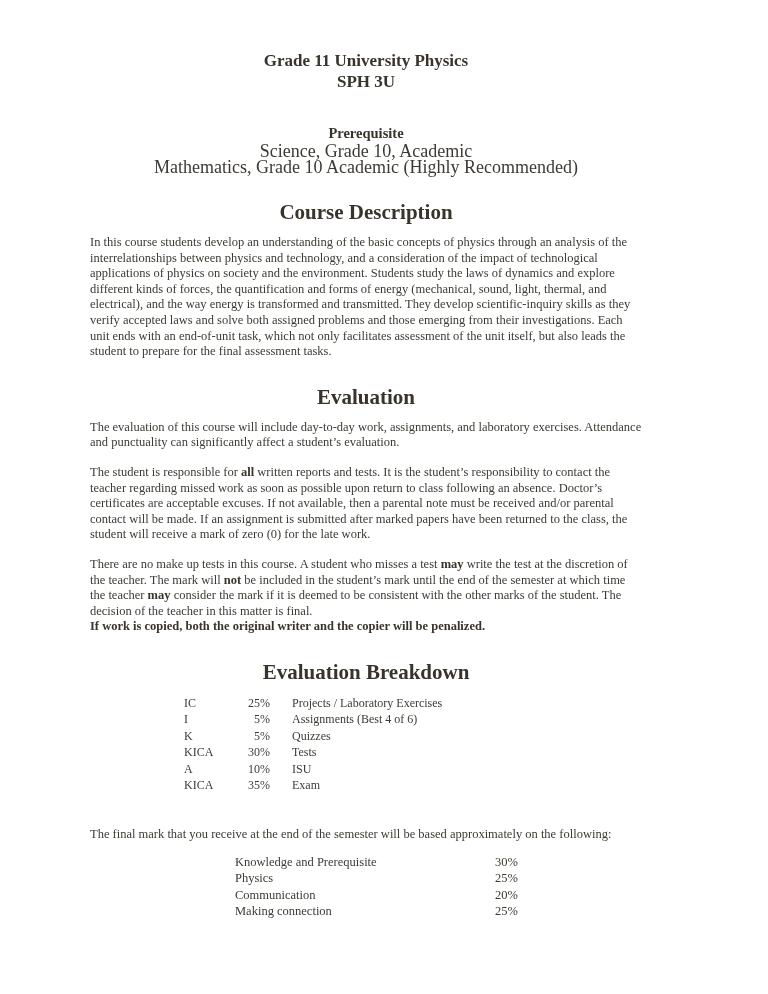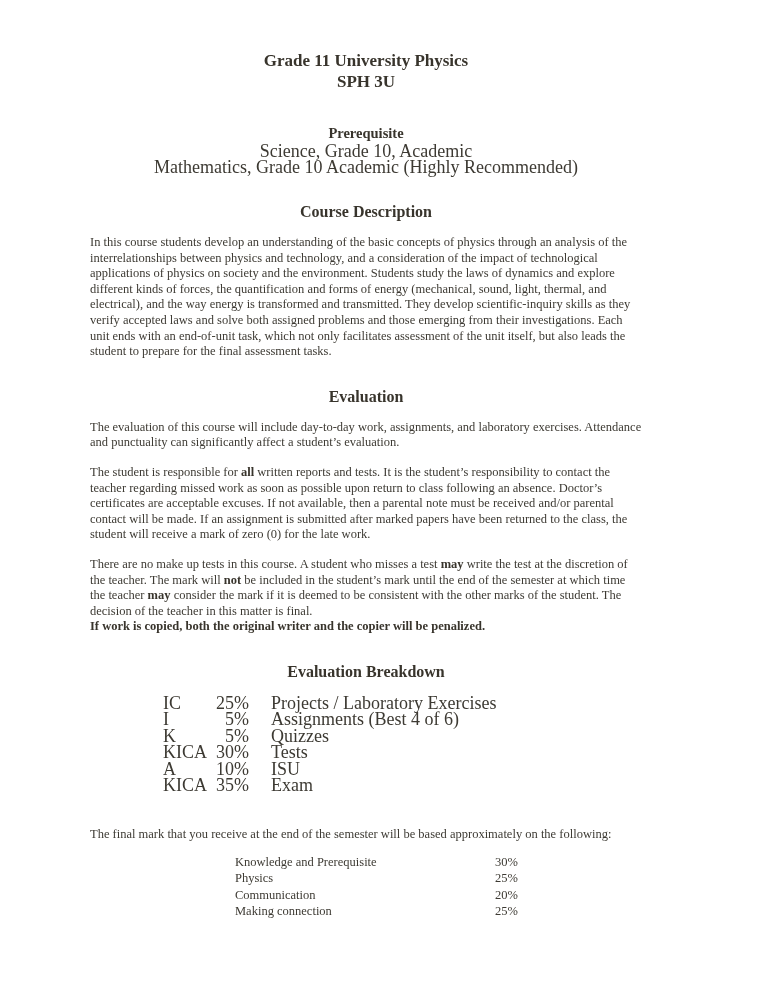--- a/index.html
+++ b/index.html
@@ -31,21 +31,21 @@
     color: #38342c;
   }
   .center-line {
     text-align: center;
     font-size: 18px;
     line-height: 16px;
   }
   .section-heading {
     text-align: center;
     font-weight: bold;
-    font-size: 16px;
+    font-size: 21px;
     line-height: 20px;
     margin-top: 27px;
     margin-bottom: 13px;
     color: #38342c;
   }
   .body-para {
     font-size: 12.5px;
     line-height: 15.6px;
     margin-bottom: 14px;
     text-align: left;
@@ -59,23 +59,23 @@
     line-height: 15.6px;
     color: #38342c;
   }
   .intro-line {
     font-size: 12.5px;
     line-height: 16px;
     padding-left: 5px;
   }
   table { border-collapse: collapse; }
   .breakdown-table {
-    margin-left: 73px;
+    margin-left: 94px;
     margin-top: 10px;
-    font-size: 18px;
+    font-size: 12px;
   }
   .breakdown-table td {
     line-height: 16.5px;
     vertical-align: top;
     padding: 0;
   }
   .breakdown-table td.code  { width: 50px; text-align: left; }
   .breakdown-table td.pct   { width: 36px; text-align: right; }
   .breakdown-table td.desc  { padding-left: 22px; text-align: left; }
   .final-note {

